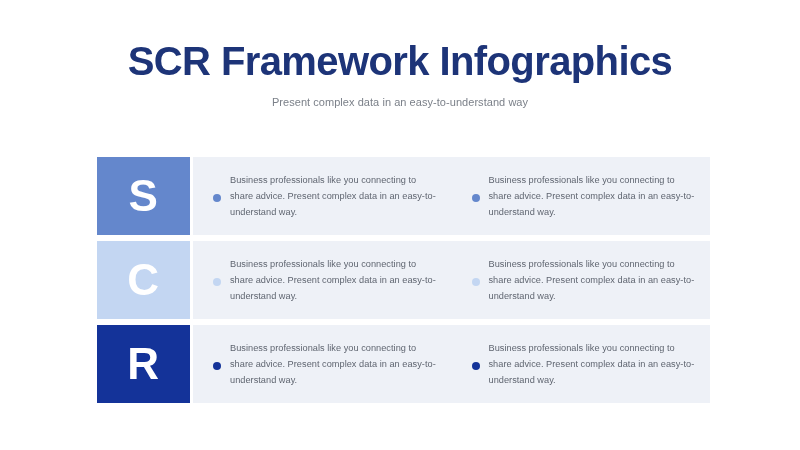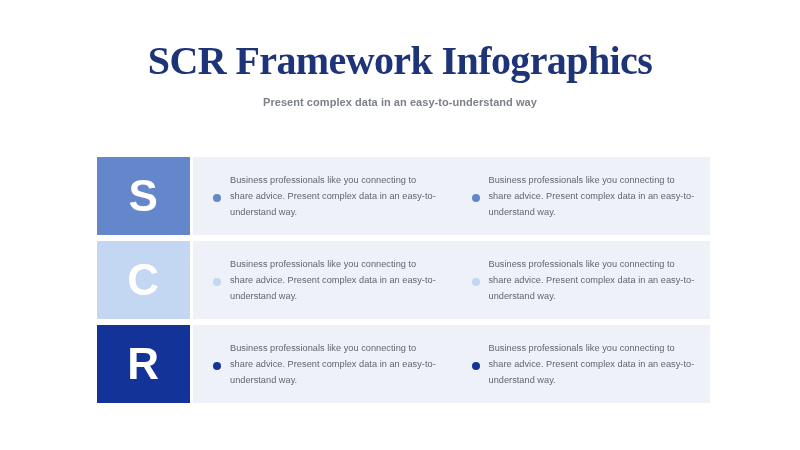--- a/index.html
+++ b/index.html
@@ -29,25 +29,24 @@
     width: 800px;
     text-align: center;
   }
   .title {
     font-size: 40px;
     font-weight: bold;
     color: #1d3478;
     letter-spacing: -0.6px;
     line-height: 46px;
     margin: 0;
-    font-family: Liberation Serif, serif;
   }
   .subtitle {
     font-size: 11px;
-    font-weight: bold;
+    font-weight: normal;
     color: #7b8089;
     letter-spacing: 0.05px;
     line-height: 16px;
     margin: 10px 0 0 0;
   }
 
   
   .rows {
     position: absolute;
     left: 97px;

